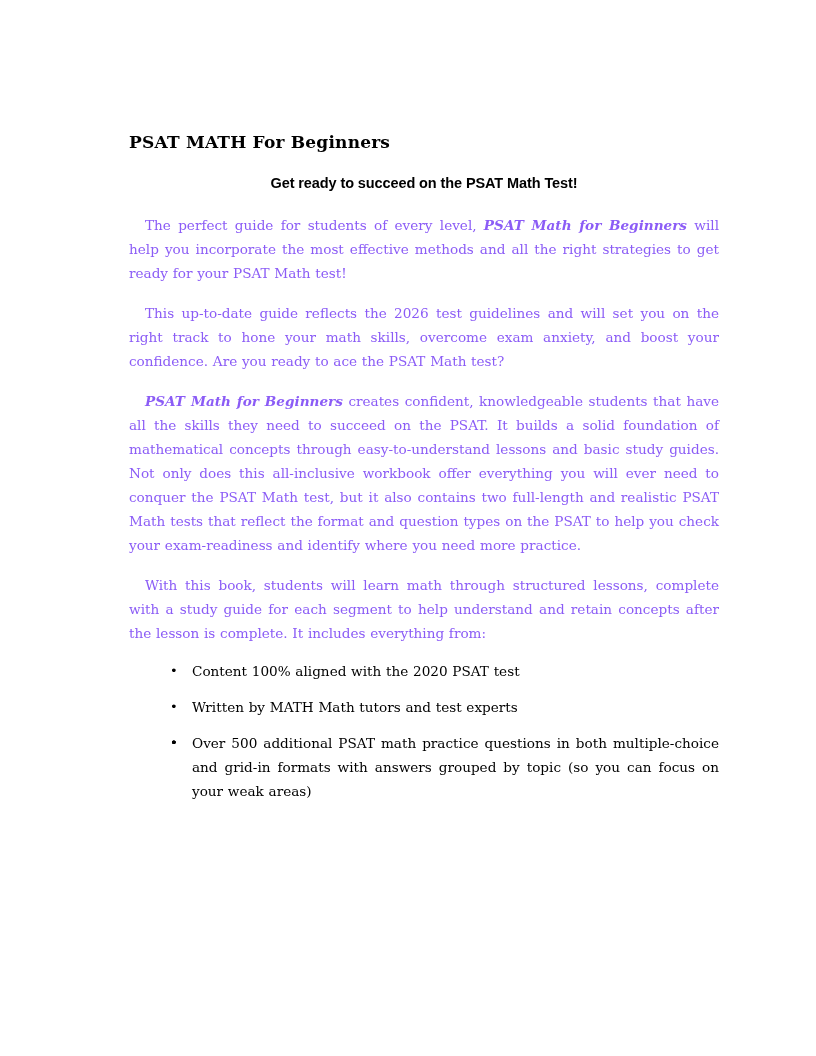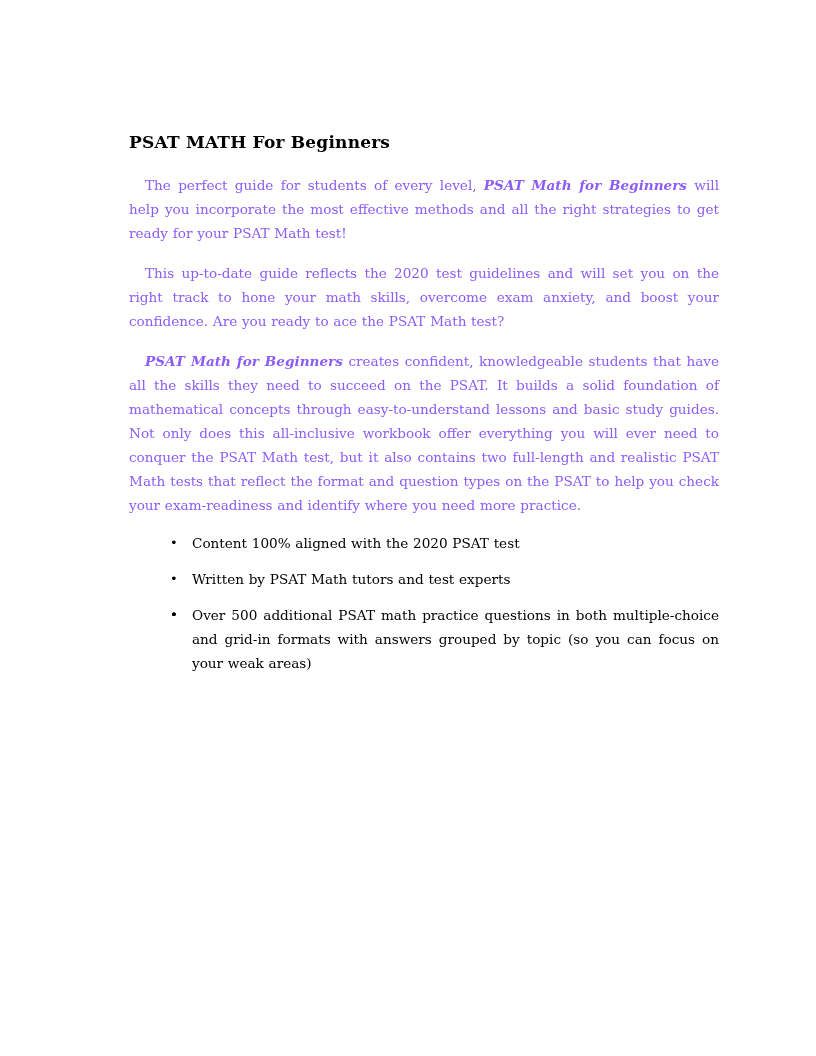--- a/index.html
+++ b/index.html
@@ -107,42 +107,44 @@
   .bullet-text { display: block; }
 </style>
 </head>
 <body>
 
 <div class="page">
   <div class="content">
 
     <h1 class="doc-title">PSAT MATH For Beginners</h1>
 
+    <p class="doc-subtitle">Get ready to succeed on the PSAT Math Test!</p>
 
     <p class="para indent gap-2">
       <span>The perfect guide for students of every level, </span><span class="bi">PSAT Math for Beginners</span><span> will help you incorporate the most effective methods and all the right strategies to get ready for your PSAT Math test!</span>
     </p>
 
-    <p class="para indent gap-1">This up-to-date guide reflects the 2020 test guidelines and will set you on the right track to hone your math skills, overcome exam anxiety, and boost your confidence. Are you ready to ace the PSAT Math test?</p>
+    <p class="para indent gap-1">This up-to-date guide reflects the 2026 test guidelines and will set you on the right track to hone your math skills, overcome exam anxiety, and boost your confidence. Are you ready to ace the PSAT Math test?</p>
 
     <p class="para indent gap-1">
       <span class="bi">PSAT Math for Beginners</span><span> creates confident, knowledgeable students that have all the skills they need to succeed on the PSAT. It builds a solid foundation of mathematical concepts through easy-to-understand lessons and basic study guides. Not only does this all-inclusive workbook offer everything you will ever need to conquer the PSAT Math test, but it also contains two full-length and realistic PSAT Math tests that reflect the format and question types on the PSAT to help you check your exam-readiness and identify where you need more practice.</span>
     </p>
 
+    <p class="para indent gap-1">With this book, students will learn math through structured lessons, complete with a study guide for each segment to help understand and retain concepts after the lesson is complete. It includes everything from:</p>
 
     <ul class="bullets">
 
       <li class="bullet">
         <span class="bullet-mark">•</span>
         <span class="bullet-text"><span>Content 100% aligned with the </span><span class="b">2020 PSAT test</span><span></span></span>
       </li>
 
       <li class="bullet">
         <span class="bullet-mark">•</span>
-        <span class="bullet-text"><span>Written by PSAT Math tutors and test experts</span><span class="b"></span><span></span></span>
+        <span class="bullet-text"><span>Written by MATH Math tutors and test experts</span><span class="b"></span><span></span></span>
       </li>
 
       <li class="bullet">
         <span class="bullet-mark">•</span>
       </li>
 
       <li class="bullet">
         <span class="bullet-mark">•</span>
       </li>
 

